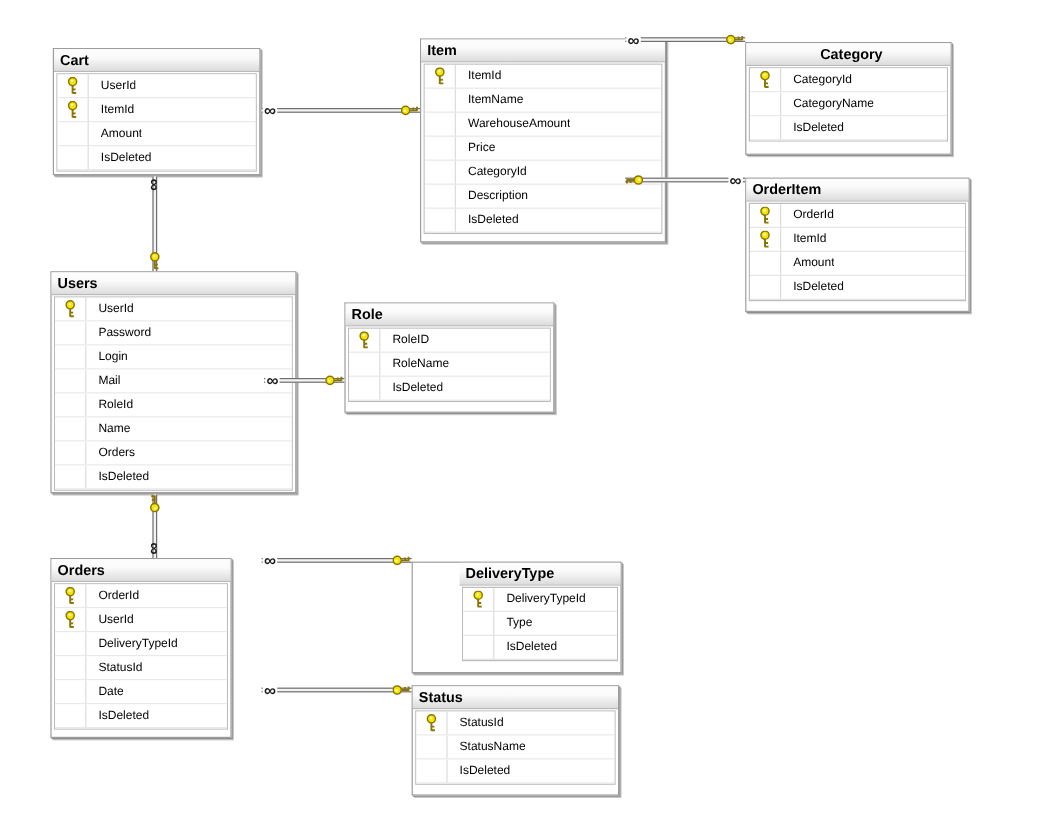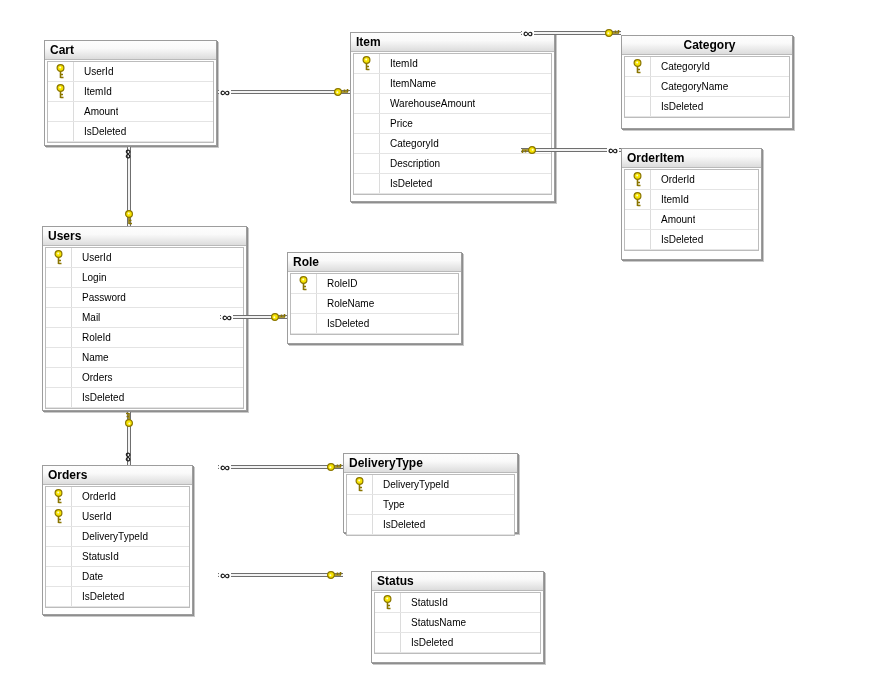--- a/index.html
+++ b/index.html
@@ -176,21 +176,21 @@
         <div class="db-row">
           <div class="db-icon-cell"></div>
           <div class="db-name-cell">CategoryName</div>
         </div>
         <div class="db-row">
           <div class="db-icon-cell"></div>
           <div class="db-name-cell">IsDeleted</div>
         </div>
       </div>
     </div>
-    <div class="db-table" style="left: 621px; top: 148px; width: 141px; height: 112px;">
+    <div class="db-table" style="left: 621px; top: 148px; width: 187px; height: 112px;">
       <div class="db-table-header">OrderItem</div>
       <div class="db-table-grid">
         <div class="db-row">
           <div class="db-icon-cell">
             <svg width="11" height="16" viewBox="0 0 11 16" style="transform:rotate(0deg)">
     <path d="M5.5 7 L5.5 14 M5.5 10.5 L8 10.5 M5.5 13.5 L8.5 13.5" stroke="#8a7500" stroke-width="1.6" fill="none"></path>
     <circle cx="5.5" cy="4" r="3.4" fill="#f7e400" stroke="#8a7500" stroke-width="1.2"></circle>
     <circle cx="5.2" cy="3.4" r="1" fill="#fffbd6"></circle>
   </svg>
           </div>
@@ -224,25 +224,25 @@
             <svg width="11" height="16" viewBox="0 0 11 16" style="transform:rotate(0deg)">
     <path d="M5.5 7 L5.5 14 M5.5 10.5 L8 10.5 M5.5 13.5 L8.5 13.5" stroke="#8a7500" stroke-width="1.6" fill="none"></path>
     <circle cx="5.5" cy="4" r="3.4" fill="#f7e400" stroke="#8a7500" stroke-width="1.2"></circle>
     <circle cx="5.2" cy="3.4" r="1" fill="#fffbd6"></circle>
   </svg>
           </div>
           <div class="db-name-cell">UserId</div>
         </div>
         <div class="db-row">
           <div class="db-icon-cell"></div>
+          <div class="db-name-cell">Password</div>
+        </div>
+        <div class="db-row">
+          <div class="db-icon-cell"></div>
           <div class="db-name-cell">Login</div>
-        </div>
-        <div class="db-row">
-          <div class="db-icon-cell"></div>
-          <div class="db-name-cell">Password</div>
         </div>
         <div class="db-row">
           <div class="db-icon-cell"></div>
           <div class="db-name-cell">Mail</div>
         </div>
         <div class="db-row">
           <div class="db-icon-cell"></div>
           <div class="db-name-cell">RoleId</div>
         </div>
         <div class="db-row">
@@ -316,21 +316,21 @@
         <div class="db-row">
           <div class="db-icon-cell"></div>
           <div class="db-name-cell">Date</div>
         </div>
         <div class="db-row">
           <div class="db-icon-cell"></div>
           <div class="db-name-cell">IsDeleted</div>
         </div>
       </div>
     </div>
-    <div class="db-table" style="left: 343px; top: 453px; width: 175px; height: 80px;">
+    <div class="db-table" style="left: 343px; top: 468px; width: 175px; height: 93px; padding-left: 39px;">
       <div class="db-table-header">DeliveryType</div>
       <div class="db-table-grid">
         <div class="db-row">
           <div class="db-icon-cell">
             <svg width="11" height="16" viewBox="0 0 11 16" style="transform:rotate(0deg)">
     <path d="M5.5 7 L5.5 14 M5.5 10.5 L8 10.5 M5.5 13.5 L8.5 13.5" stroke="#8a7500" stroke-width="1.6" fill="none"></path>
     <circle cx="5.5" cy="4" r="3.4" fill="#f7e400" stroke="#8a7500" stroke-width="1.2"></circle>
     <circle cx="5.2" cy="3.4" r="1" fill="#fffbd6"></circle>
   </svg>
           </div>
@@ -339,21 +339,21 @@
         <div class="db-row">
           <div class="db-icon-cell"></div>
           <div class="db-name-cell">Type</div>
         </div>
         <div class="db-row">
           <div class="db-icon-cell"></div>
           <div class="db-name-cell">IsDeleted</div>
         </div>
       </div>
     </div>
-    <div class="db-table" style="left: 343px; top: 571px; width: 173px; height: 92px; margin-left: 28px;">
+    <div class="db-table" style="left: 343px; top: 571px; width: 173px; height: 92px;">
       <div class="db-table-header">Status</div>
       <div class="db-table-grid">
         <div class="db-row">
           <div class="db-icon-cell">
             <svg width="11" height="16" viewBox="0 0 11 16" style="transform:rotate(0deg)">
     <path d="M5.5 7 L5.5 14 M5.5 10.5 L8 10.5 M5.5 13.5 L8.5 13.5" stroke="#8a7500" stroke-width="1.6" fill="none"></path>
     <circle cx="5.5" cy="4" r="3.4" fill="#f7e400" stroke="#8a7500" stroke-width="1.2"></circle>
     <circle cx="5.2" cy="3.4" r="1" fill="#fffbd6"></circle>
   </svg>
           </div>

